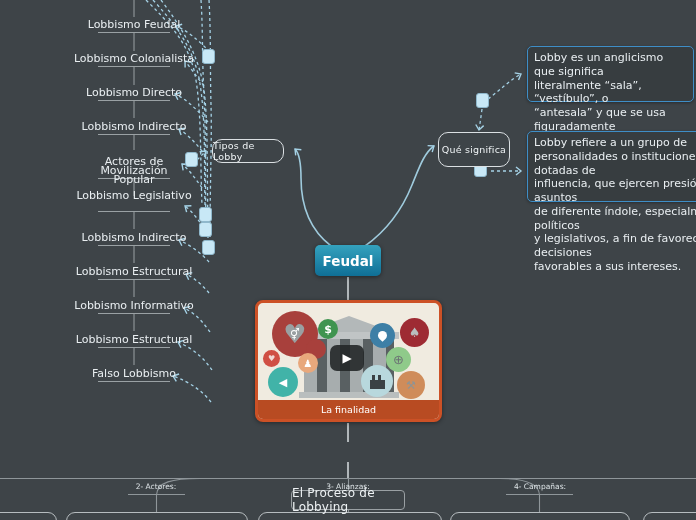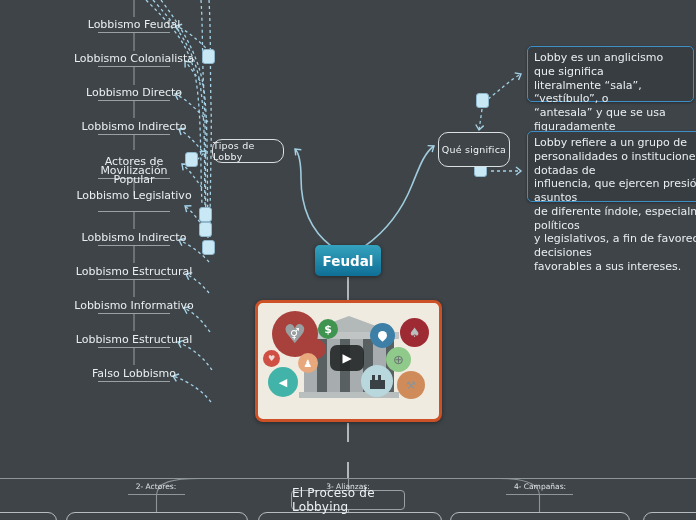--- a/index.html
+++ b/index.html
@@ -219,20 +219,21 @@
     <div class="circ" style="left:128px;top:44px;width:25px;height:25px;background:#8fca8a;color:#6b7274;font-size:13px">⊕</div>
     <div class="circ" style="left:103px;top:62px;width:32px;height:32px;background:#b8d8dd">
         <span class="fact"></span>
       </div>
     <div class="circ" style="left:139px;top:68px;width:28px;height:28px;background:#cf8c5a;color:#8d9496;font-size:11px">⚒</div>
 
     <div class="play">
       <span>▶</span>
     </div>
   </div>
+  <div class="caption">La finalidad</div>
 </div>
 
 <div class="blabel" style="left:156px;top:482px">2- Actores:</div>
 <div class="blabel" style="left:348px;top:482px">3- Alianzas:</div>
 <div class="blabel" style="left:540px;top:482px">4- Campañas:</div>
 
 <div class="bbox" style="left:-28px;width:85px"></div>
 <div class="bbox" style="left:66px;width:182px"></div>
 <div class="bbox" style="left:258px;width:184px"></div>
 <div class="bbox" style="left:450px;width:180px"></div>

